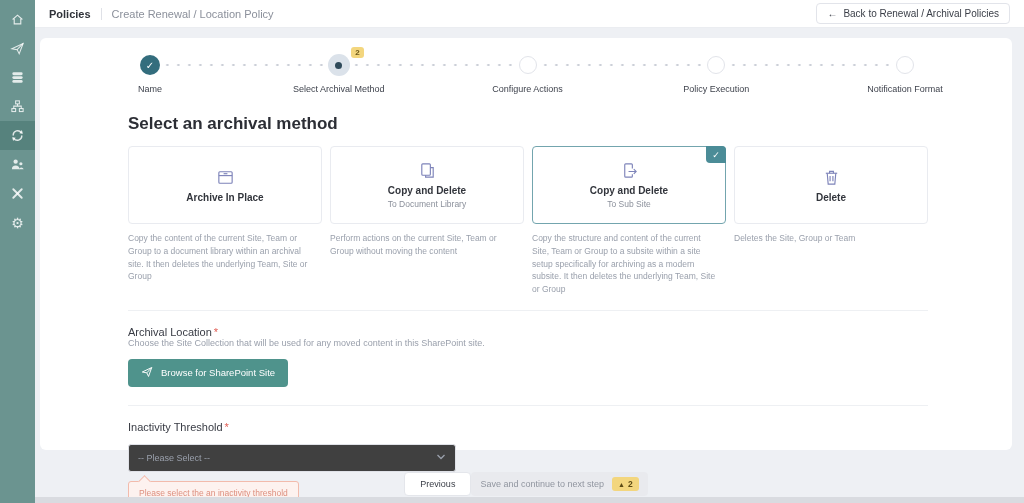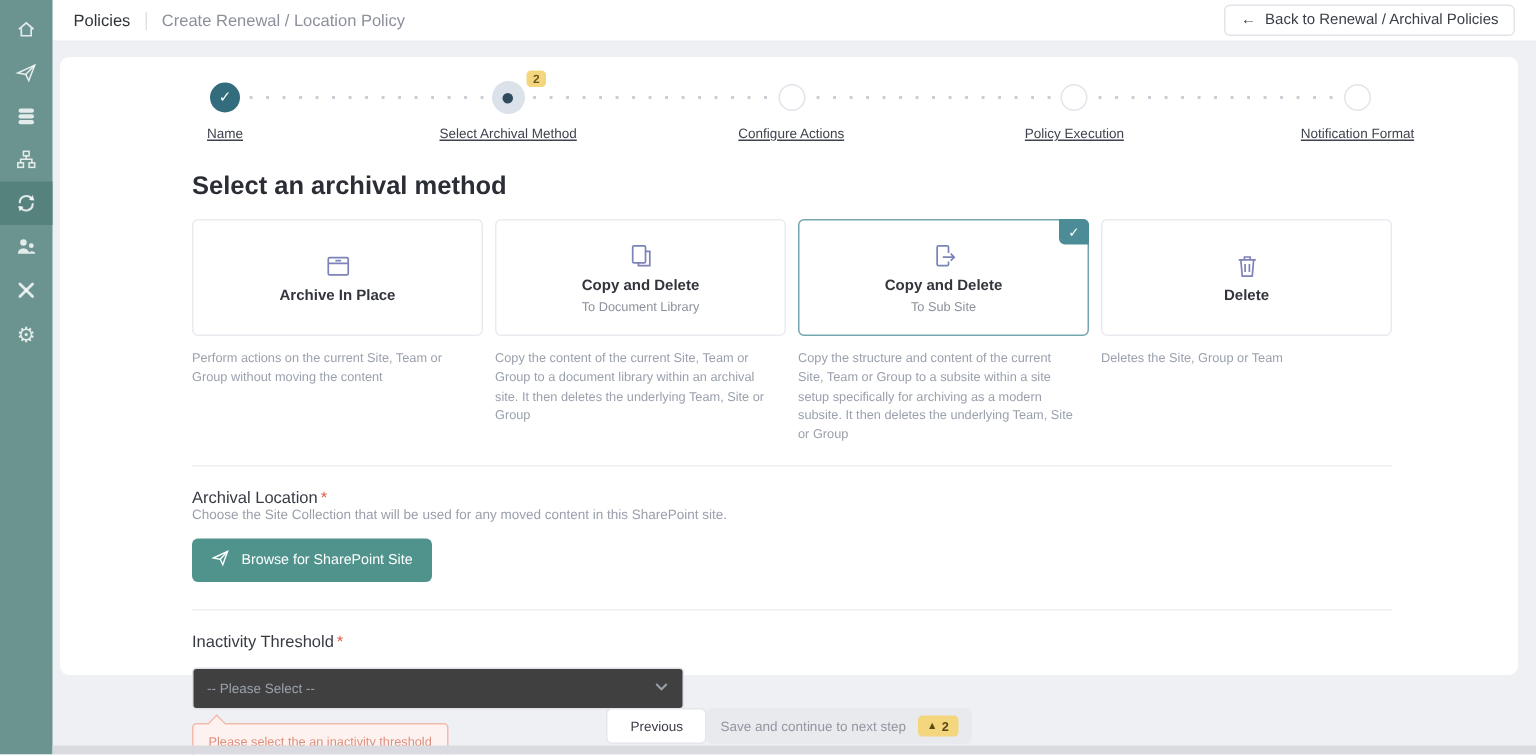--- a/index.html
+++ b/index.html
@@ -23,21 +23,21 @@
   }
   .side-item.active { background:var(--sidebar-active,#56827d); }
   .side-item svg { display:block; }
   .glyph-icon { font-size:14px; line-height:1; }
   
   .header {
     position:absolute; left:35px; top:0; right:0; height:28px; background:#fff;
     border-bottom:1px solid #ebedf1; display:flex; align-items:center; padding:0 14px;
     z-index:4;
   }
-  .crumb-main { font-size:11px; font-weight:normal; color:#2f3239; }
+  .crumb-main { font-size:11px; font-weight:bold; color:#2f3239; }
   .crumb-divider { width:1px; height:12px; background:#dfe1e7; margin:0 10px; }
   .crumb-sub { font-size:11px; color:#8b909b; }
   .back-btn {
     margin-left:auto; display:flex; align-items:center; gap:6px;
     background:#fff; border:1px solid #e2e4ea; border-radius:4px;
     padding:4px 10px; font-size:10px; color:#3a3e47; cursor:pointer;
   }
   
   .main-card {
     position:absolute; left:40px; top:38px; width:972px; height:412px;
@@ -55,21 +55,21 @@
     width:22px; height:22px; border-radius:50%; background:var(--step-current-bg,#dbe2ea);
     display:flex; align-items:center; justify-content:center;
   }
   .circle-current .dot { width:7px; height:7px; border-radius:50%; background:var(--step-current-dot,#2f4a5a); }
   .circle-upcoming { width:18px; height:18px; border-radius:50%; background:#fff; border:1px solid #e2e4ea; }
   .step-badge {
     position:absolute; top:-7px; right:-14px;
     background:var(--badge-bg,#f3d67e); color:var(--badge-text,#6b5718);
     font-size:8px; font-weight:bold; padding:1px 4px; border-radius:3px;
   }
-  .step-label { margin-top:8px; font-size:9px; color:#3f434d; white-space:nowrap;text-decoration:underline; }
+  .step-label { margin-top:8px; font-size:9px; color:#3f434d; white-space:nowrap; }
   .connector {
     flex:1 1 auto; height:2px; margin-top:10px;
     background-image:radial-gradient(circle, #c9cdd6 1px, transparent 1.3px);
     background-size:11px 2px; background-repeat:repeat-x; background-position:center;
   }
   
   .heading { margin:20px 88px 12px 88px; font-size:17px; font-weight:bold; color:#2c2e35; }
   .methods-grid { margin:0 84px 0 88px; display:grid; grid-template-columns:repeat(4,1fr); gap:8px; }
   .method-card {
     position:relative; height:78px; border:1px solid #e9ebf0; border-radius:4px;
@@ -309,22 +309,22 @@
             <path d="M8 5.5 V3.5 H12 V5.5"></path>
             <path d="M5.5 5.5 L6.5 17 H13.5 L14.5 5.5"></path>
             <path d="M8.5 8.5 V14 M11.5 8.5 V14"></path>
           </svg>
       </span>
       <div class="method-title">Delete</div>
     </div>
   </div>
 
   <div class="descs-grid">
+    <div class="desc">Copy the content of the current Site, Team or Group to a document library within an archival site. It then deletes the underlying Team, Site or Group</div>
     <div class="desc">Perform actions on the current Site, Team or Group without moving the content</div>
-    <div class="desc">Copy the content of the current Site, Team or Group to a document library within an archival site. It then deletes the underlying Team, Site or Group</div>
     <div class="desc">Copy the structure and content of the current Site, Team or Group to a subsite within a site setup specifically for archiving as a modern subsite. It then deletes the underlying Team, Site or Group</div>
     <div class="desc">Deletes the Site, Group or Team</div>
   </div>
 
   <div class="hr"></div>
 
   <section class="section">
     <div class="section-label">
       <span>Archival Location</span><span class="req">*</span>
     </div>

